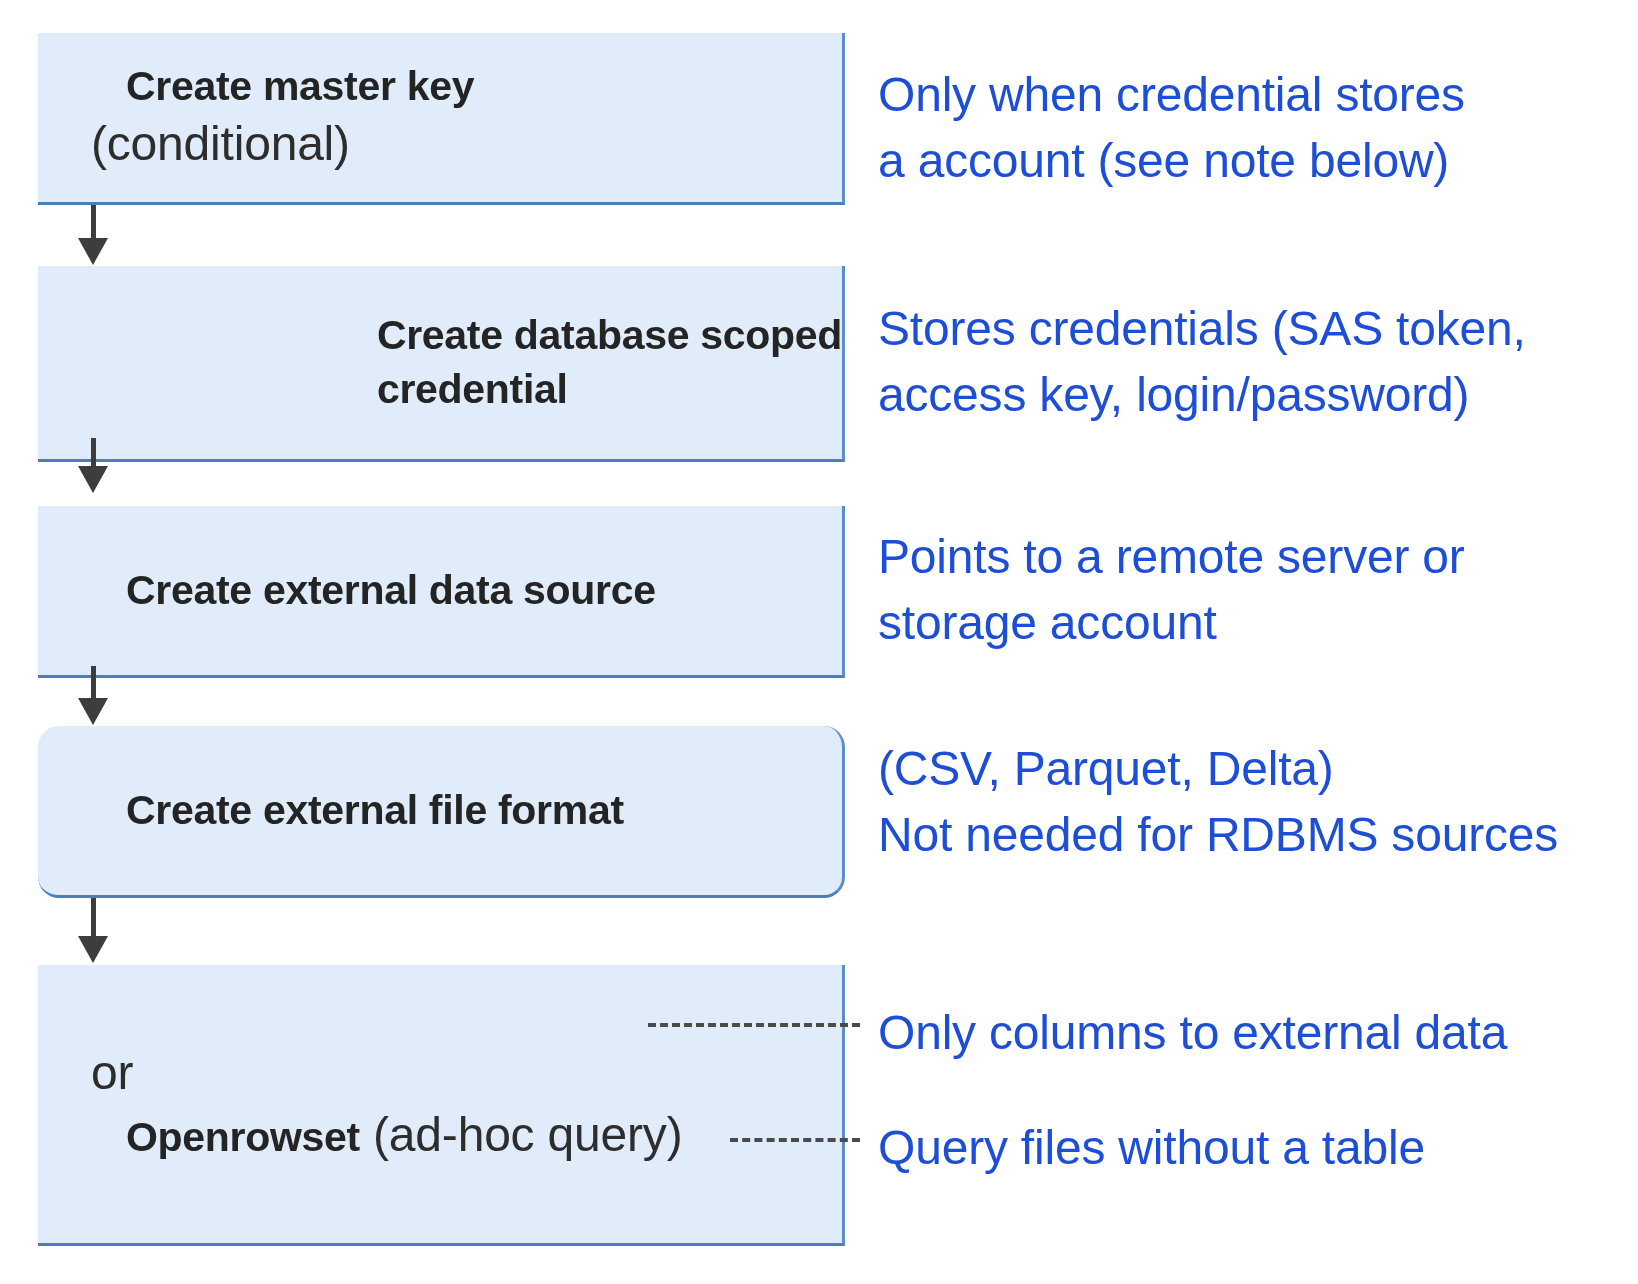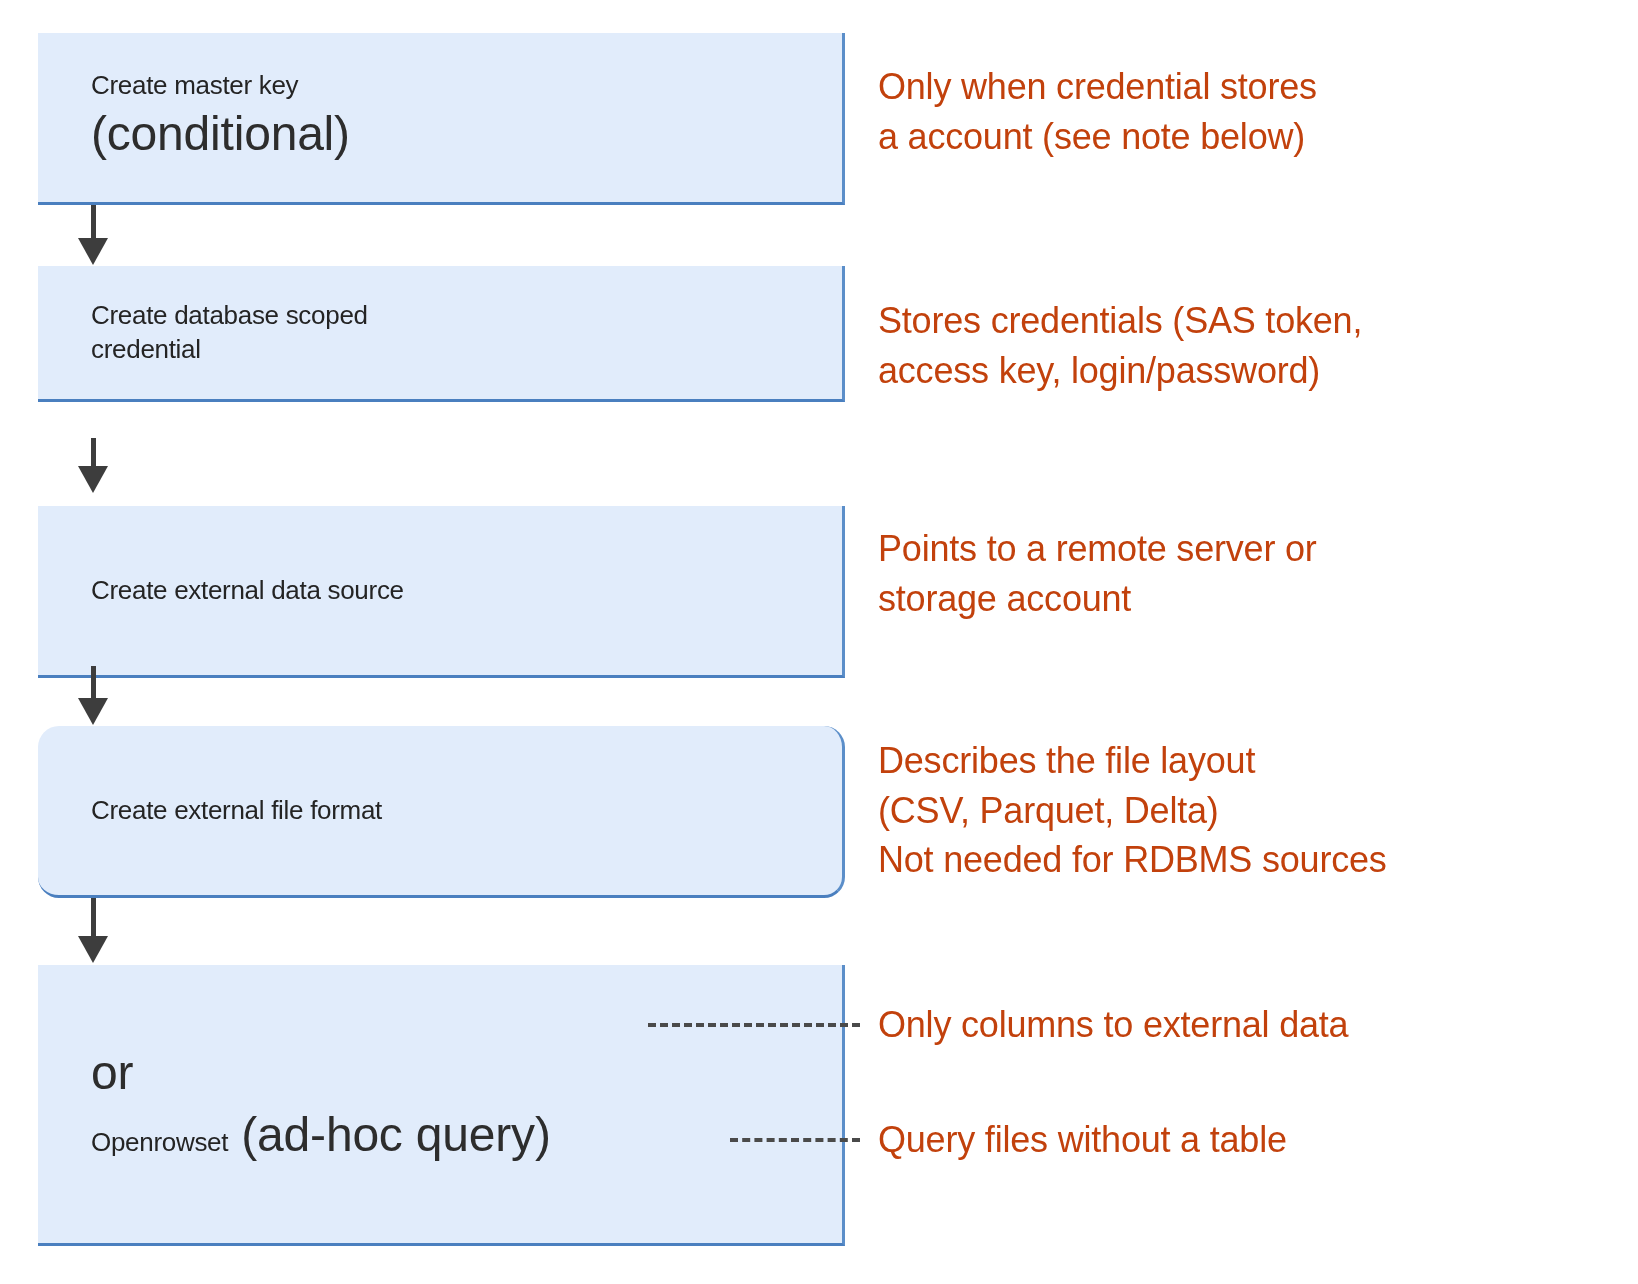--- a/index.html
+++ b/index.html
@@ -34,36 +34,37 @@
     border-right: 3px solid #5b8ec9;
     display: flex;
     flex-direction: column;
     justify-content: center;
   }
   .step-text {
     padding-left: 53px;
     line-height: 1.30;
   }
   .step-title {
-    font-weight: normal;
-    font-size: 26px;
+    font-weight: bold;
+    font-size: 41px;
     letter-spacing: -0.3px;
     color: #242424;
     white-space: nowrap;
+    margin-left: 35px;
   }
   .step-sub {
     font-weight: normal;
     font-size: 48px;
     color: #2d2d2d;
     letter-spacing: -0.2px;
   }
 
   
   #box-master-key      { top: 33px;  height: 172px; }
-  #box-scoped-cred     { top: 266px; height: 136px; }
+  #box-scoped-cred     { top: 266px; height: 196px; align-items: flex-end; }
   #box-data-source     { top: 506px; height: 172px; }
   #box-file-format     { top: 726px; height: 172px; border-radius: 21px; }
   #box-external-table  { top: 965px; height: 281px; }
 
   
   .arrow {
     position: absolute;
     left: 85px;
     width: 16px;
   }
@@ -96,23 +97,23 @@
   #arrow-3 .head  { top: 32px; }
 
   #arrow-4 { top: 898px; height: 67px; }
   #arrow-4 .shaft { height: 40px; }
   #arrow-4 .head  { top: 38px; }
 
   
   .note {
     position: absolute;
     left: 878px;
-    font-size: 36px;
+    font-size: 48px;
     font-weight: normal;
-    color: #c2410c;
+    color: #1d4ed8;
     line-height: 1.38;
     letter-spacing: -0.2px;
     white-space: nowrap;
   }
   #note-master-key     { top: 62px;  }
   #note-scoped-cred    { top: 296px; }
   #note-data-source    { top: 524px; }
   #note-file-format    { top: 736px; }
   #note-external-table { top: 1000px; }
   #note-openrowset     { top: 1115px; }
@@ -178,21 +179,20 @@
   <div class="step-box" id="box-file-format">
     <div class="step-text">
       <div class="step-title">Create external file format</div>
     </div>
   </div>
   <div class="arrow" id="arrow-4">
     <div class="shaft"></div>
     <div class="head"></div>
   </div>
   <div class="note" id="note-file-format">
-    <div>Describes the file layout</div>
     <div>(CSV, Parquet, Delta)</div>
     <div>Not needed for RDBMS sources</div>
   </div>
 
   <div class="step-box" id="box-external-table">
     <div class="step-text">
       <div class="step-sub">or</div>
       <div>
         <span class="step-title">Openrowset</span><span class="step-sub"> (ad-hoc query)</span>
       </div>

